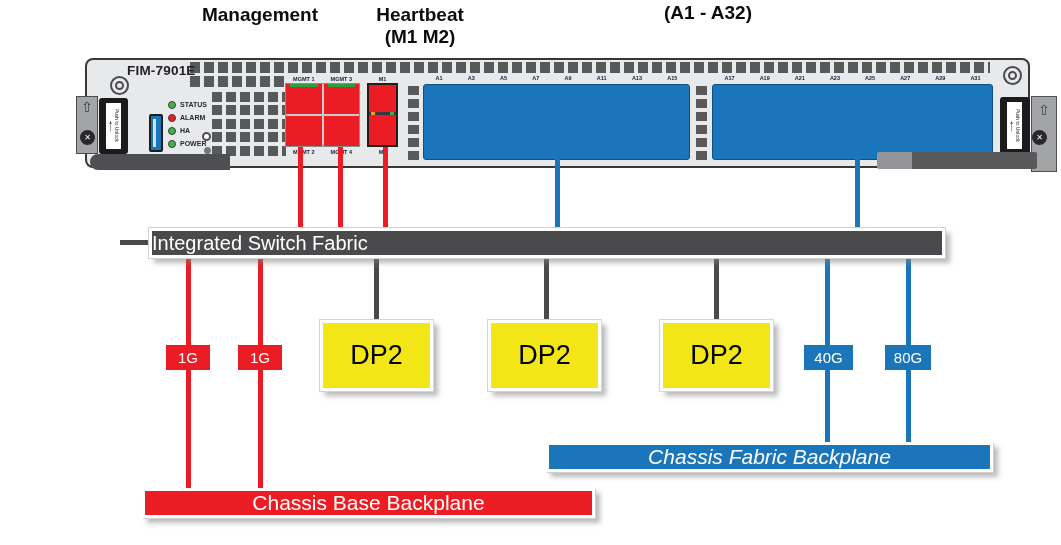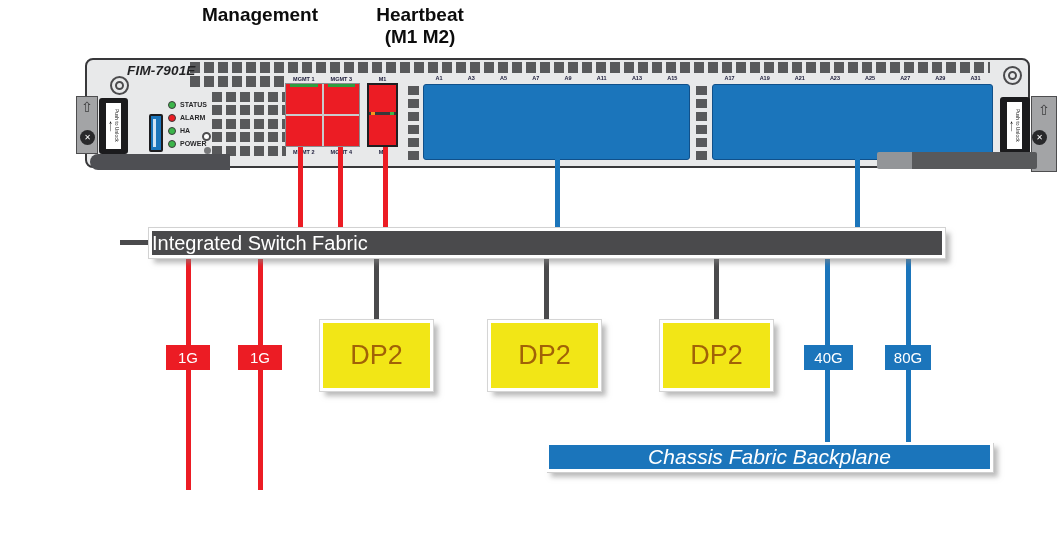--- a/index.html
+++ b/index.html
@@ -19,21 +19,21 @@
          background:var(--panel);border:2px solid #38383a;border-radius:8px;box-sizing:border-box;}
   .vent-row{position:absolute;height:11px;z-index:1;
     background:repeating-linear-gradient(90deg,var(--vent) 0 10px,transparent 10px 14px);}
   .vent-block{position:absolute;left:212px;top:90px;width:74px;height:66px;z-index:1;
     background:
       repeating-linear-gradient(0deg,transparent 0 10px,var(--panel) 10px 13.5px),
       repeating-linear-gradient(90deg,var(--vent) 0 10px,var(--panel) 10px 14px);}
   .vent-col{position:absolute;width:11px;height:74px;z-index:1;
     background:repeating-linear-gradient(0deg,var(--vent) 0 9px,transparent 9px 13px);}
   .model-label{position:absolute;left:127px;top:63px;font-size:13.5px;font-weight:bold;
-               color:#222224;z-index:2;letter-spacing:.2px;font-style:italic;}
+               color:#222224;z-index:2;letter-spacing:.2px;}
   .screw{position:absolute;width:15px;height:15px;border:2px solid #4b4b4d;border-radius:50%;
          background:var(--panel);display:flex;align-items:center;justify-content:center;z-index:2;box-sizing:content-box;}
   .screw-inner{width:5px;height:5px;border:2px solid #4b4b4d;border-radius:50%;}
 
   
   .led-row{position:absolute;left:168px;display:flex;align-items:center;gap:4px;z-index:2;height:9px;}
   .led-dot{width:8px;height:8px;border-radius:50%;border:1px solid #3c3c3c;box-sizing:border-box;}
   .led-label{font-size:7px;font-weight:bold;color:#28282a;white-space:nowrap;}
   .usb{position:absolute;left:149px;top:114px;width:14px;height:38px;background:var(--blue);
        border:2px solid #1d1d1f;border-radius:2px;z-index:2;box-sizing:border-box;}
@@ -74,39 +74,40 @@
   .hline{position:absolute;height:5px;z-index:1;}
   .shadow-box{box-shadow:1px 1px 0 #cfcfcf,5px 5px 5px rgba(130,130,130,.55);}
   .cpu-box{position:absolute;left:9px;top:206px;width:115px;height:73px;background:#060606;
            border:3px solid #fff;outline:1px solid #c9c9c9;box-sizing:border-box;z-index:8;
            display:flex;align-items:center;justify-content:center;color:#fff;font-size:28px;}
   .fabric-bar{position:absolute;left:149px;top:228px;width:796px;height:30px;background:var(--dark);
               border:3px solid #fff;outline:1px solid #d2d2d2;box-sizing:border-box;z-index:8;
               display:flex;align-items:center;justify-content:flex-start;color:#fff;font-size:20px;}
   .dp2-box{position:absolute;top:320px;width:113px;height:71px;background:var(--yellow);
            border:3px solid #fff;outline:1px solid #d5d5d5;box-sizing:border-box;z-index:8;
-           display:flex;align-items:center;justify-content:center;color:#a16207;font-size:27px;}
+           display:flex;align-items:center;justify-content:center;color:#000000;font-size:27px;}
   .speed-tag{position:absolute;top:345px;height:25px;z-index:8;display:flex;align-items:center;
              justify-content:center;color:#fff;font-size:15px;}
   .backplane{position:absolute;height:30px;border:3px solid #fff;box-sizing:border-box;z-index:8;
              display:flex;align-items:center;justify-content:center;color:#fff;font-size:21px;}
 </style>
 </head>
 <body>
 
 <div id="stage">
 
   <div class="top-label" style="left:160px;top:4px;width:200px;">
     <div>Management</div>
   </div>
   <div class="top-label" style="left:330px;top:4px;width:180px;">
     <div>Heartbeat</div>
     <div>(M1 M2)</div>
   </div>
   <div class="top-label" style="left:608px;top:2px;width:200px;">
+    <div>(A1 - A32)</div>
   </div>
 
   <div class="panel"></div>
 
   <div class="vent-row" style="left:190px;top:62px;width:800px;"></div>
   <div class="vent-row" style="left:190px;top:76px;width:96px;"></div>
   <div class="vent-block"></div>
   <div class="vent-col" style="left:408px;top:86px;"></div>
   <div class="vent-col" style="left:696px;top:86px;"></div>
 
@@ -279,14 +280,17 @@
   <div class="dp2-box shadow-box" style="left:488px;">
     <span>DP2</span>
   </div>
   <div class="dp2-box shadow-box" style="left:660px;">
     <span>DP2</span>
   </div>
 
   <div class="backplane shadow-box" style="left:546px;top:442px;width:447px;background:var(--blue);font-style:italic;">
     <span>Chassis Fabric Backplane</span>
   </div>
+  <div class="backplane shadow-box" style="left:142px;top:488px;width:453px;background:var(--red);">
+    <span>Chassis Base Backplane</span>
+  </div>
 
 </div>
 
 </body></html>

